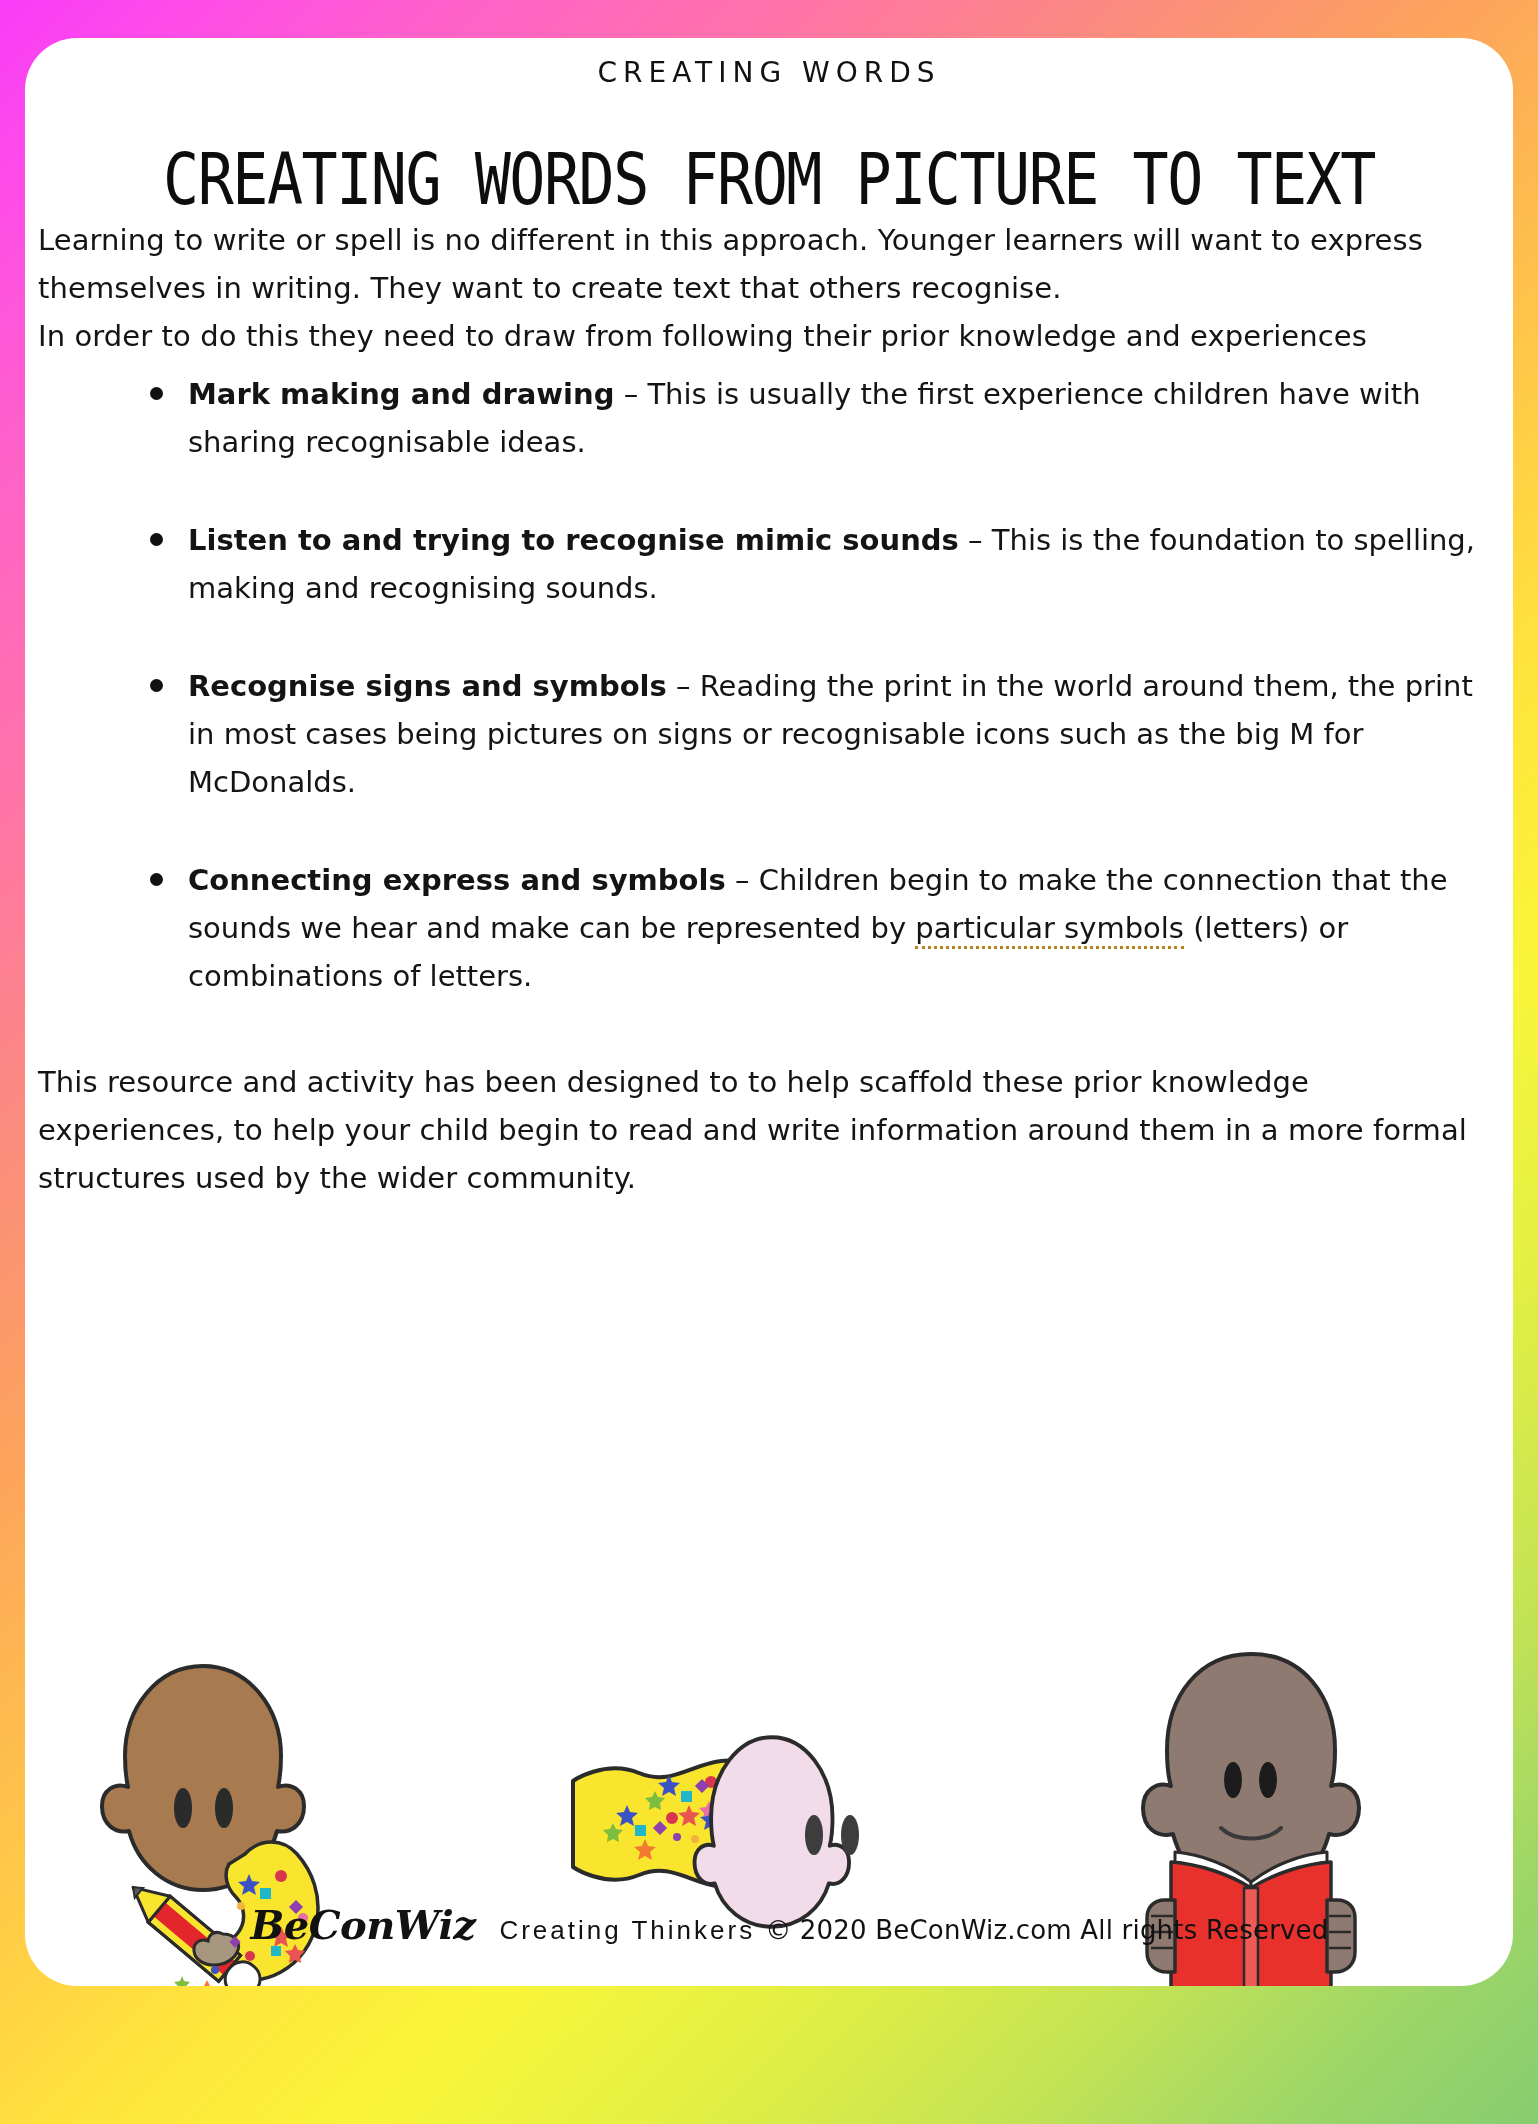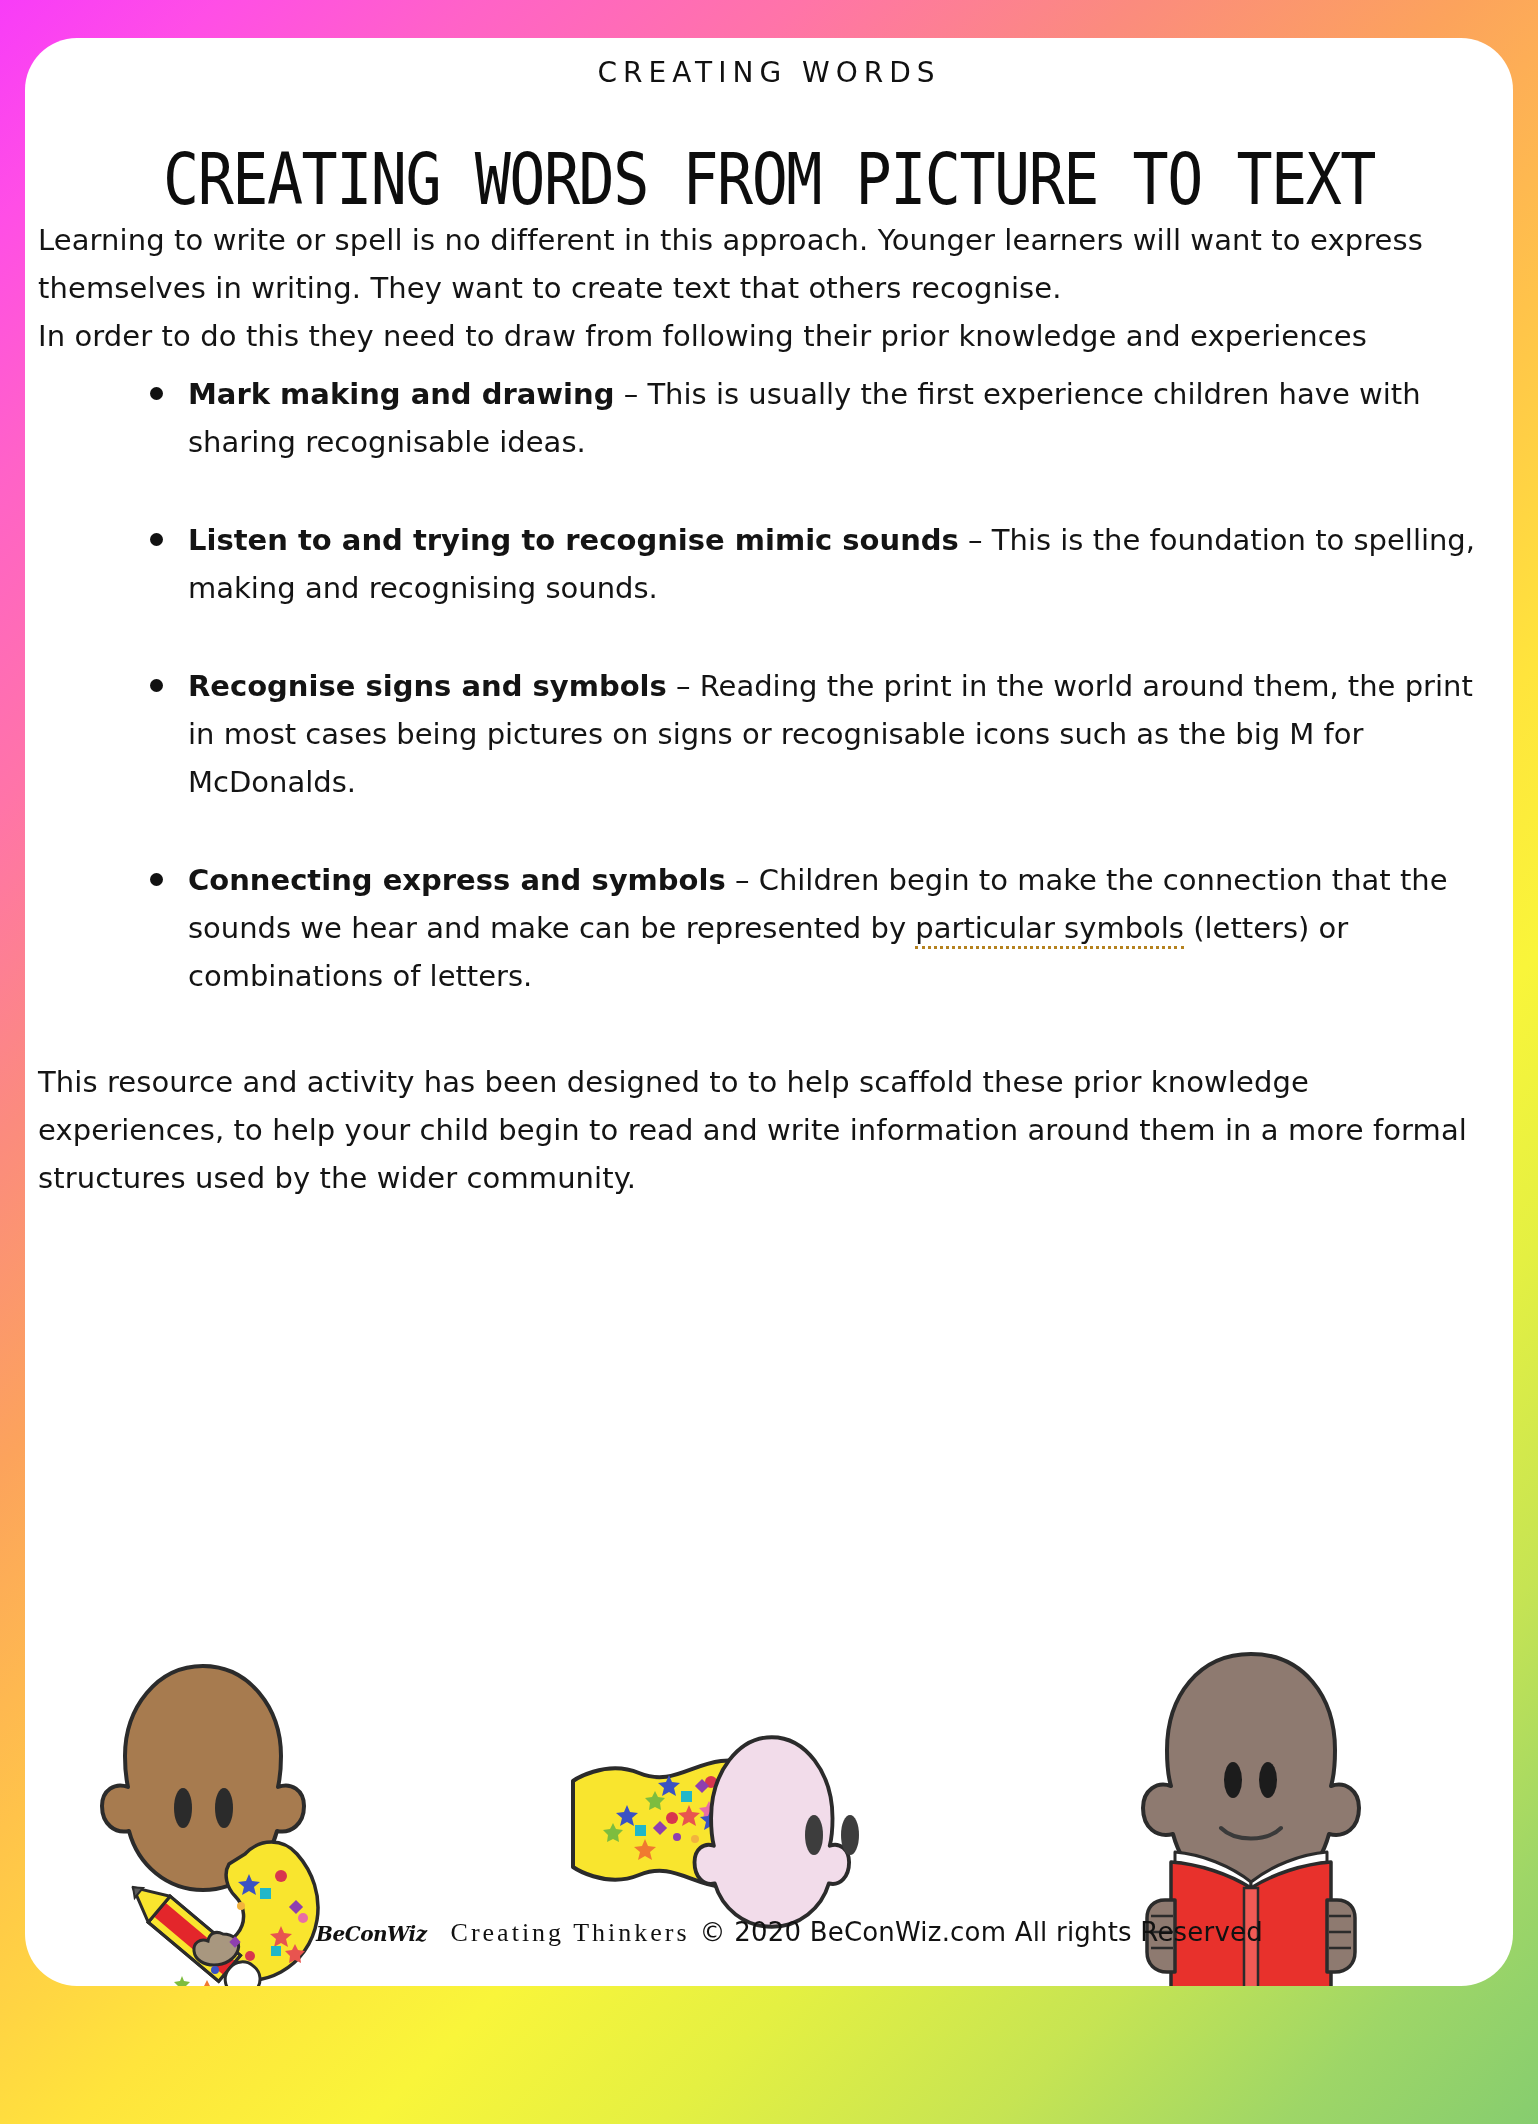--- a/index.html
+++ b/index.html
@@ -155,27 +155,27 @@
     width: 100%;
     text-align: center;
     white-space: nowrap;
     color: #111111;
   }
 
   .brand {
     font-family: "DejaVu Serif", serif;
     font-style: italic;
     font-weight: 700;
-    font-size: 20px;
+    font-size: 40px;
     letter-spacing: -0.5px;
     margin-left: 41px;
   }
 
   .tagline {
-    font-family: Liberation Serif, serif;
+    font-family: Liberation Sans, sans-serif;
     font-size: 26px;
     letter-spacing: 3px;
     margin-left: 24px;
   }
 
   .copyright {
     font-family: "DejaVu Sans", sans-serif;
     font-size: 26px;
     letter-spacing: 0.2px;
     margin-left: 10px;

